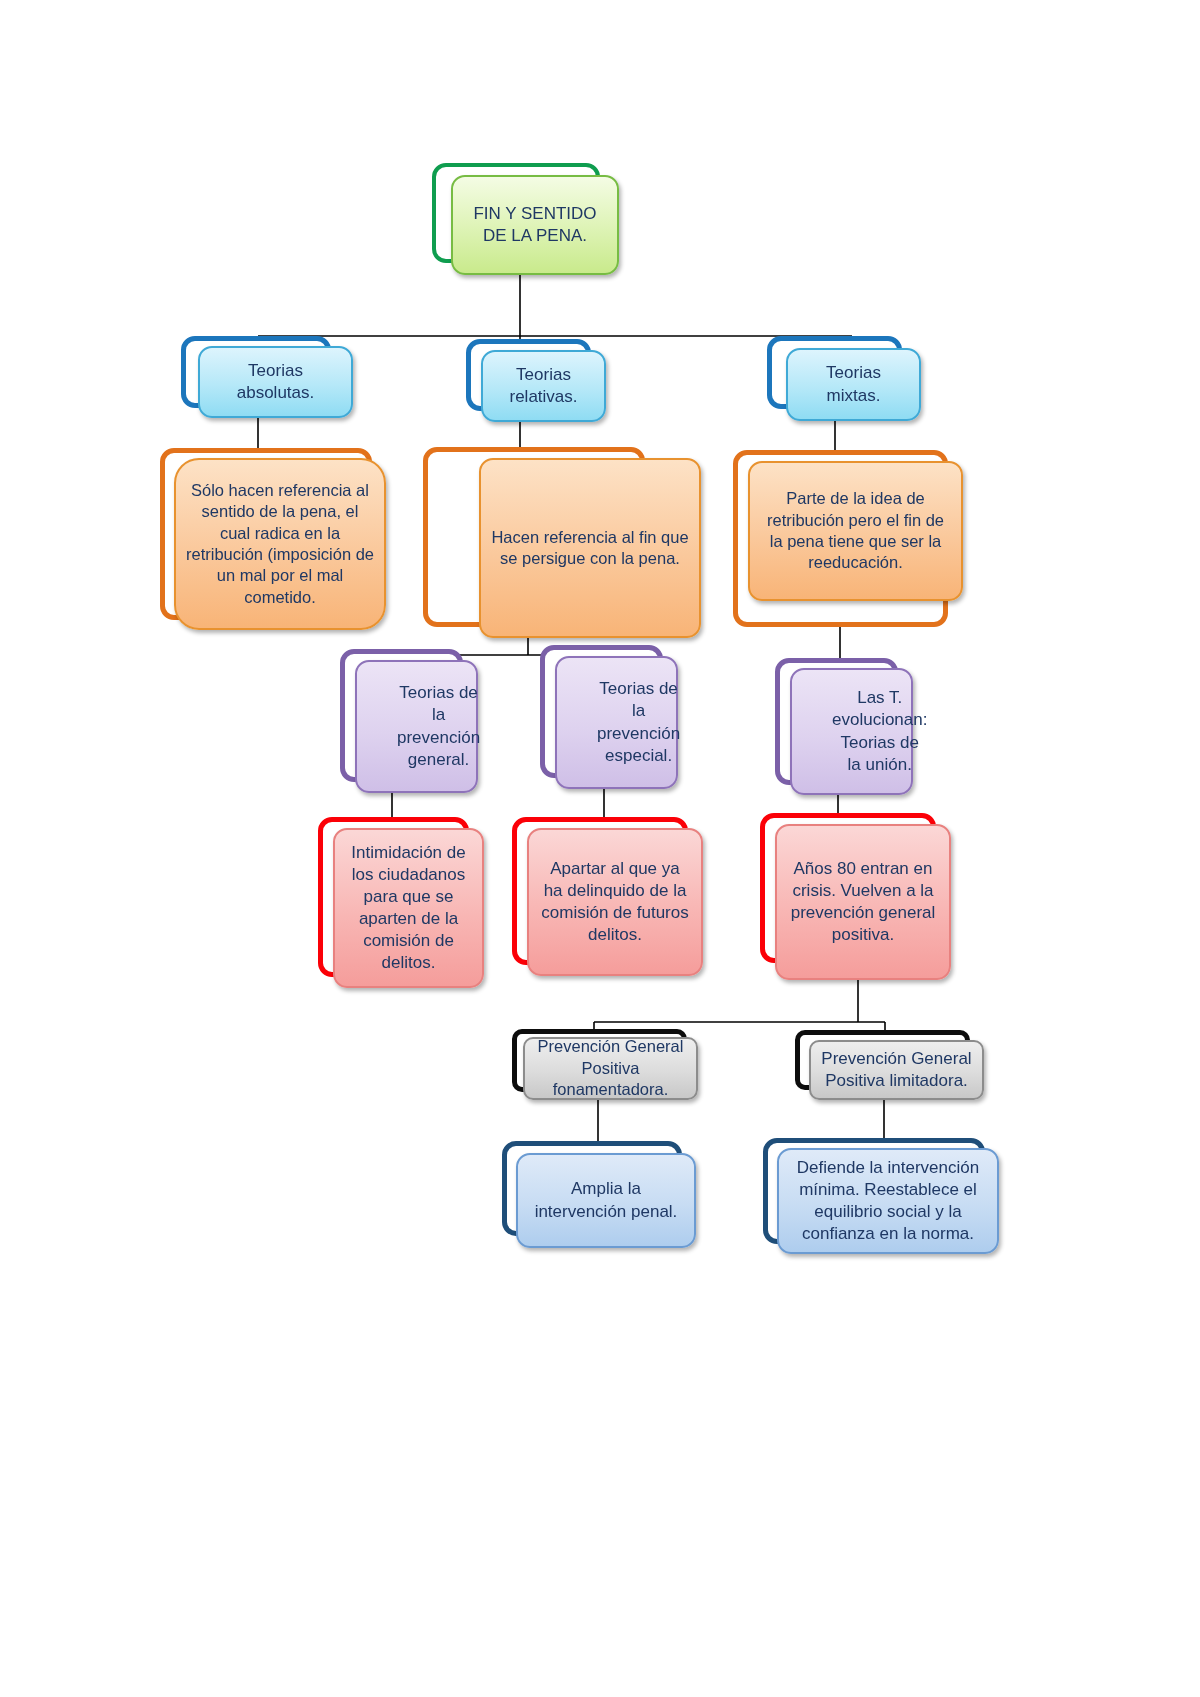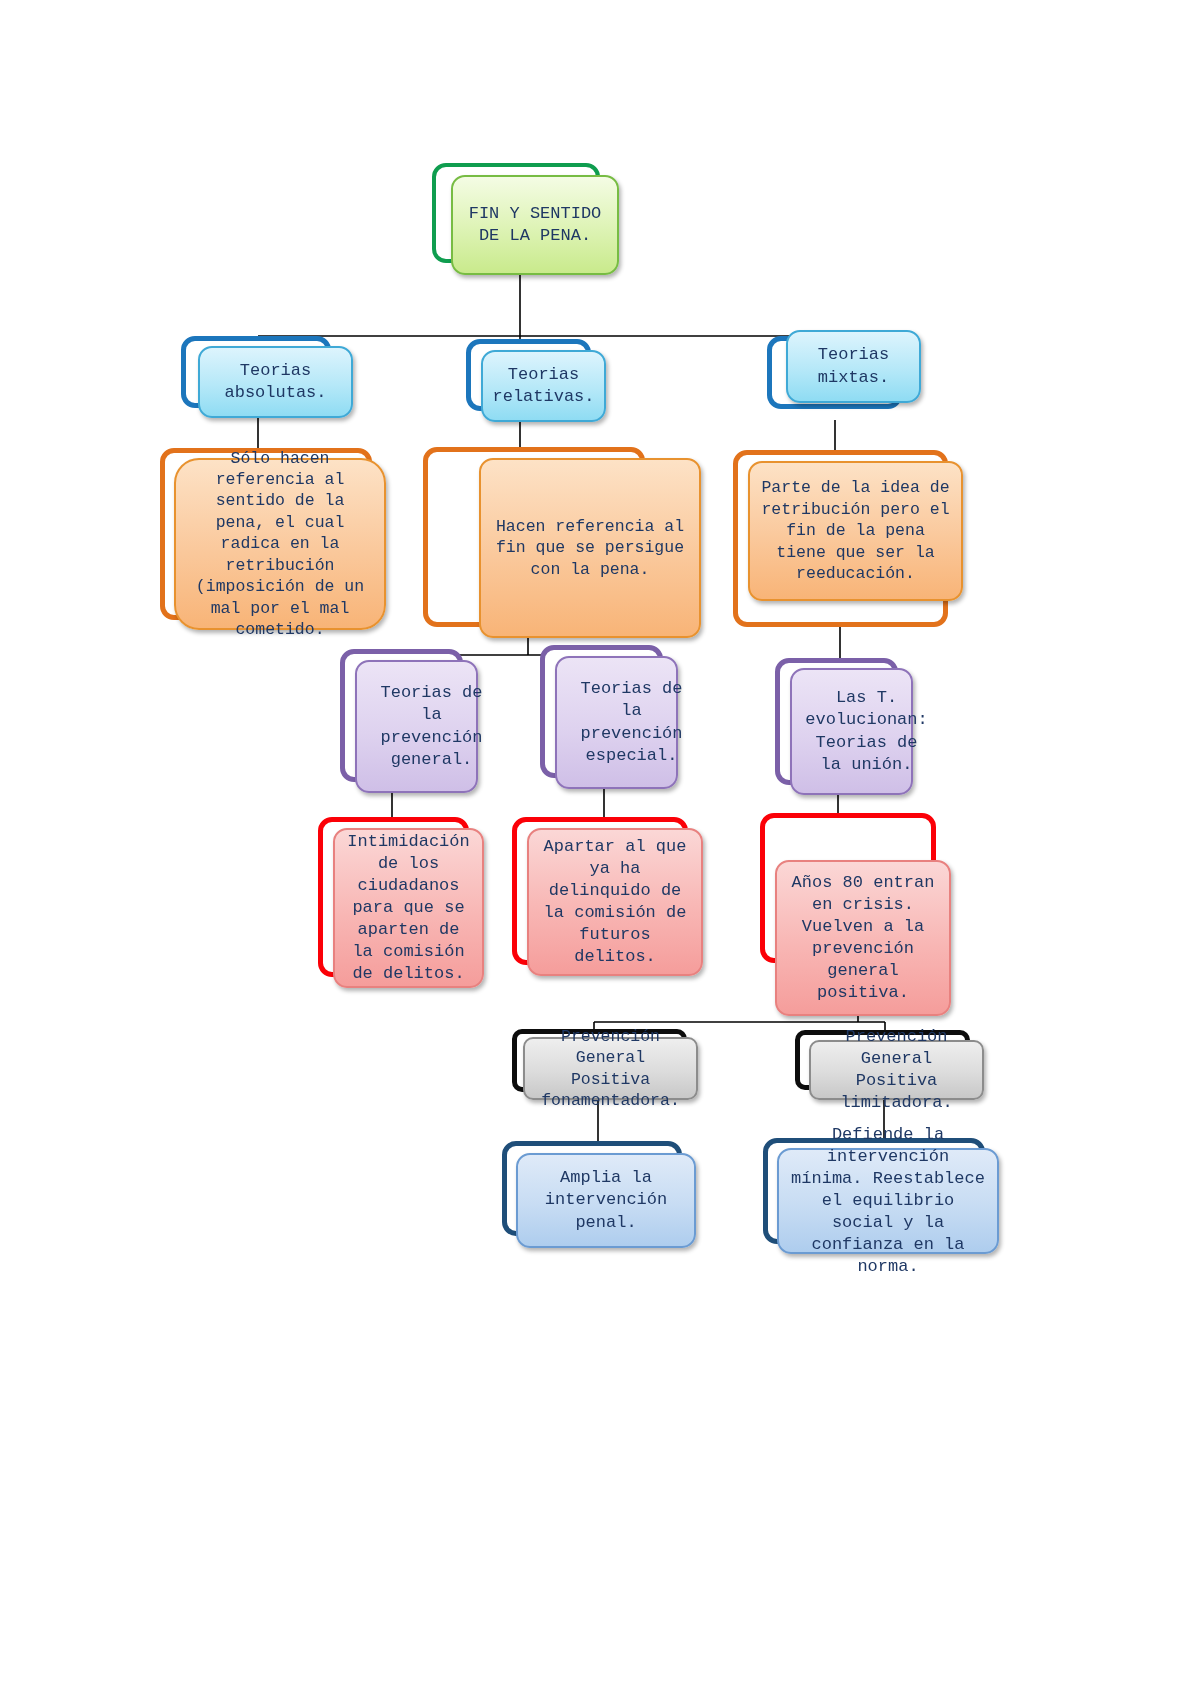--- a/index.html
+++ b/index.html
@@ -28,29 +28,27 @@
     height: 1697px;
     z-index: 1;
     pointer-events: none;
   }
   .node {
     position: absolute;
     z-index: 3;
     box-sizing: border-box;
     display: flex;
     align-items: center;
-    justify-content: center;
     text-align: center;
     border-radius: 14px;
     color: #1f3864;
     font-size: 17px;
     line-height: 1.30;
     padding: 6px 10px;
     box-shadow: 2px 3px 4px rgba(0,0,0,0.30);
-    font-family: Liberation Mono, monospace;
   }
   
   .stack {
     position: absolute;
     z-index: 2;
     box-sizing: border-box;
     border-radius: 14px;
     background: #ffffff;
   }
 
@@ -149,21 +147,21 @@
   <div class="node n-blue" style="left:198px; top:346px; width:155px; height:72px;">
     <span class="node-text">Teorias absolutas.</span>
   </div>
 
   <div class="stack s-blue" style="left:466px; top:339px; width:125px; height:72px;"></div>
   <div class="node n-blue" style="left:481px; top:350px; width:125px; height:72px;">
     <span class="node-text">Teorias relativas.</span>
   </div>
 
   <div class="stack s-blue" style="left:767px; top:336px; width:135px; height:73px;"></div>
-  <div class="node n-blue" style="left:786px; top:330px; width:135px; height:73px;">
+  <div class="node n-blue" style="left:786px; top:348px; width:135px; height:73px;">
     <span class="node-text">Teorias mixtas.</span>
   </div>
 
   <div class="stack s-orange" style="left:160px; top:448px; width:212px; height:172px;"></div>
   <div class="node n-orange" style="left:174px; top:458px; width:212px; height:172px; font-size:16.5px;border-radius:25px;">
     <span class="node-text">Sólo hacen referencia al sentido de la pena, el cual radica en la retribución (imposición de un mal por el mal cometido.</span>
   </div>
 
   <div class="stack s-orange" style="left:423px; top:447px; width:222px; height:180px;"></div>
   <div class="node n-orange" style="left:437px; top:458px; width:222px; height:180px; font-size:16.5px;margin-left:42px;">
@@ -194,21 +192,21 @@
   <div class="node n-red" style="left:333px; top:828px; width:151px; height:160px;">
     <span class="node-text">Intimidación de los ciudadanos para que se aparten de la comisión de delitos.</span>
   </div>
 
   <div class="stack s-red" style="left:512px; top:817px; width:176px; height:148px;"></div>
   <div class="node n-red" style="left:527px; top:828px; width:176px; height:148px;">
     <span class="node-text">Apartar al que ya ha delinquido de la comisión de futuros delitos.</span>
   </div>
 
   <div class="stack s-red" style="left:760px; top:813px; width:176px; height:150px;"></div>
-  <div class="node n-red" style="left:775px; top:860px; width:176px; height:156px;">
+  <div class="node n-red" style="left:775px; top:824px; width:176px; height:156px;">
     <span class="node-text">Años 80 entran en crisis. Vuelven a la prevención general positiva.</span>
   </div>
 
   <div class="stack s-gray" style="left:512px; top:1029px; width:175px; height:63px;"></div>
   <div class="node n-gray" style="left:523px; top:1037px; width:175px; height:63px; font-size:16.5px;">
     <span class="node-text">Prevención General Positiva fonamentadora.</span>
   </div>
 
   <div class="stack s-gray" style="left:795px; top:1030px; width:175px; height:60px;"></div>
   <div class="node n-gray" style="left:809px; top:1040px; width:175px; height:60px; font-size:17px;">

